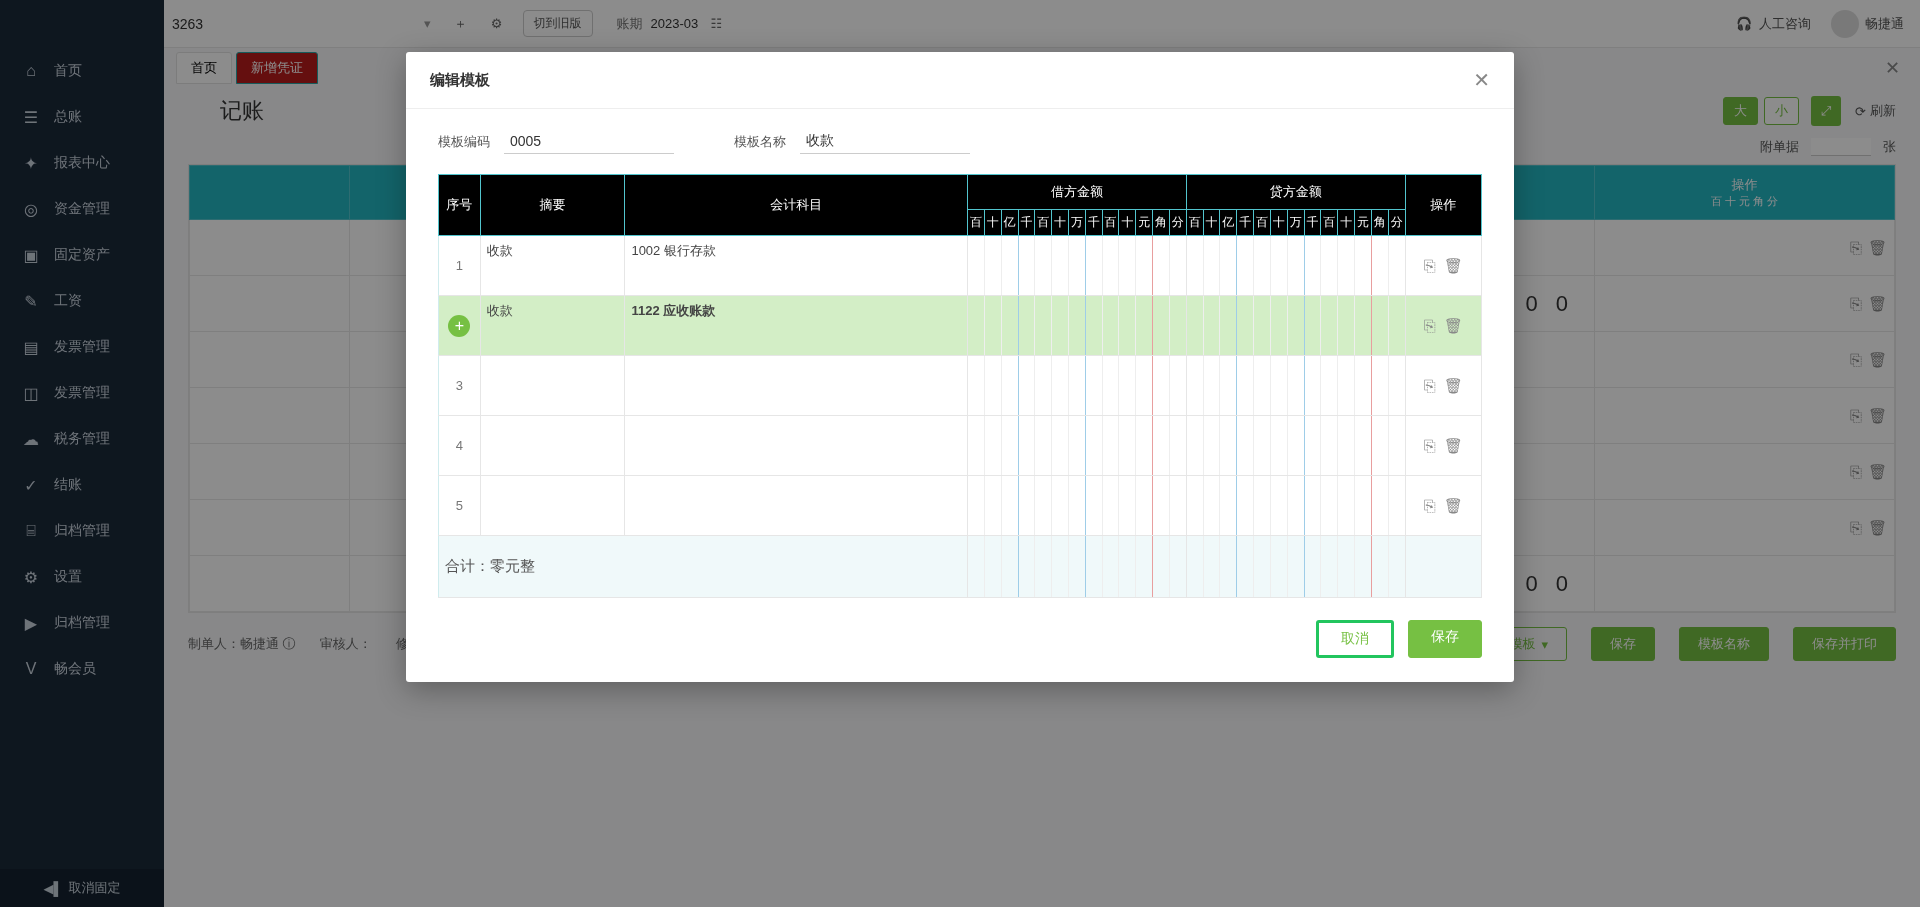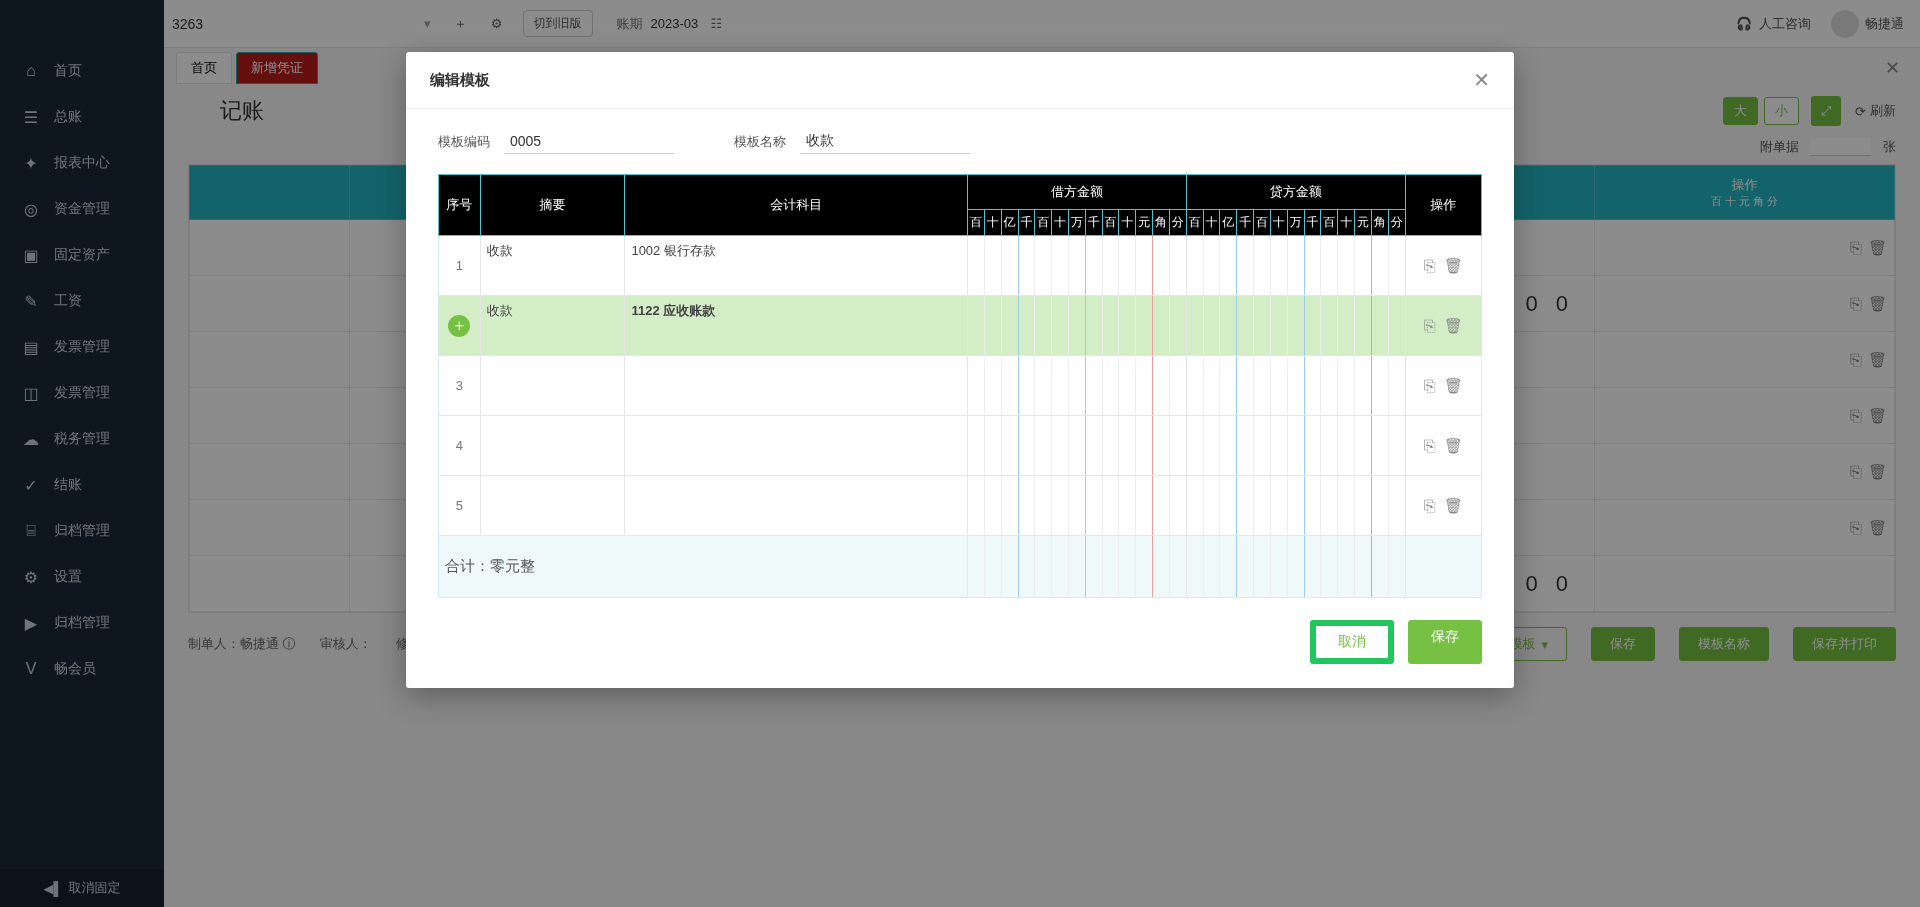--- a/index.html
+++ b/index.html
@@ -87,21 +87,21 @@
 
 
 .money-grid { position: absolute; inset: 0; display: flex; }
 .money-grid span { flex: 1; border-right: 1px solid #eee; }
 .money-grid span.blue { border-right-color: #9ecde8; }
 .money-grid span.red { border-right-color: #e89e9e; }
 .money-grid span:last-child { border-right: none; }
 
 .modal-footer { display: flex; justify-content: flex-end; gap: 14px; padding: 14px 32px 24px; }
 .modal-footer .btn { padding: 7px 22px; border-radius: 3px; font-size: 14px; cursor: pointer; }
-.modal-footer .btn.cancel { background: #fff; border: 6px solid #22c55e; color: #76c043; }
+.modal-footer .btn.cancel { background: #fff; border: 3px solid #22c55e; color: #76c043; }
 .modal-footer .btn.save { background: #76c043; border: 1px solid #76c043; color: #fff; }
 </style>
 </head>
 <body>
 
 <div class="topbar">
   <div class="logo"></div>
   <span class="company">3263</span>
   <span class="dropdown-icon">▾</span>
   <span class="icon-btn">＋</span>

